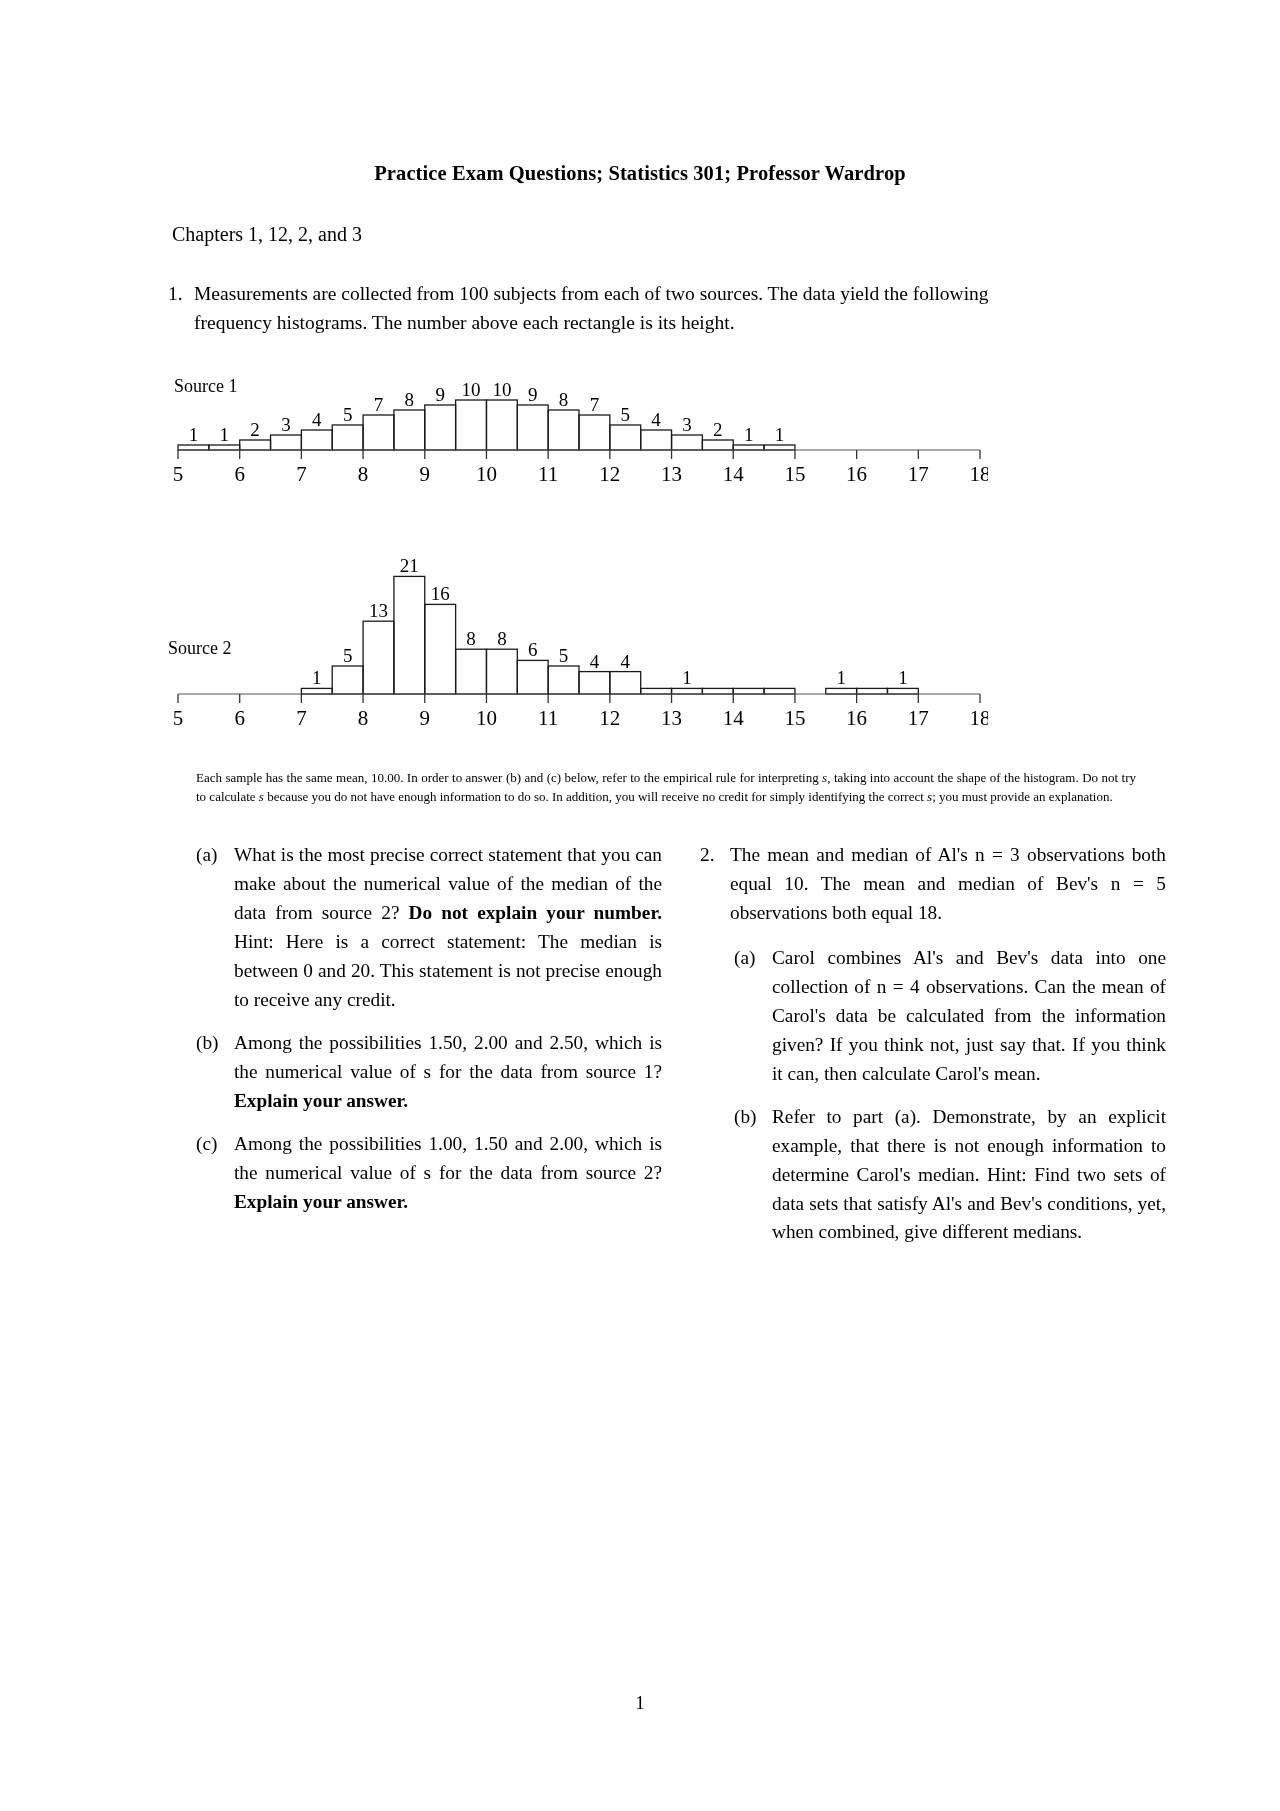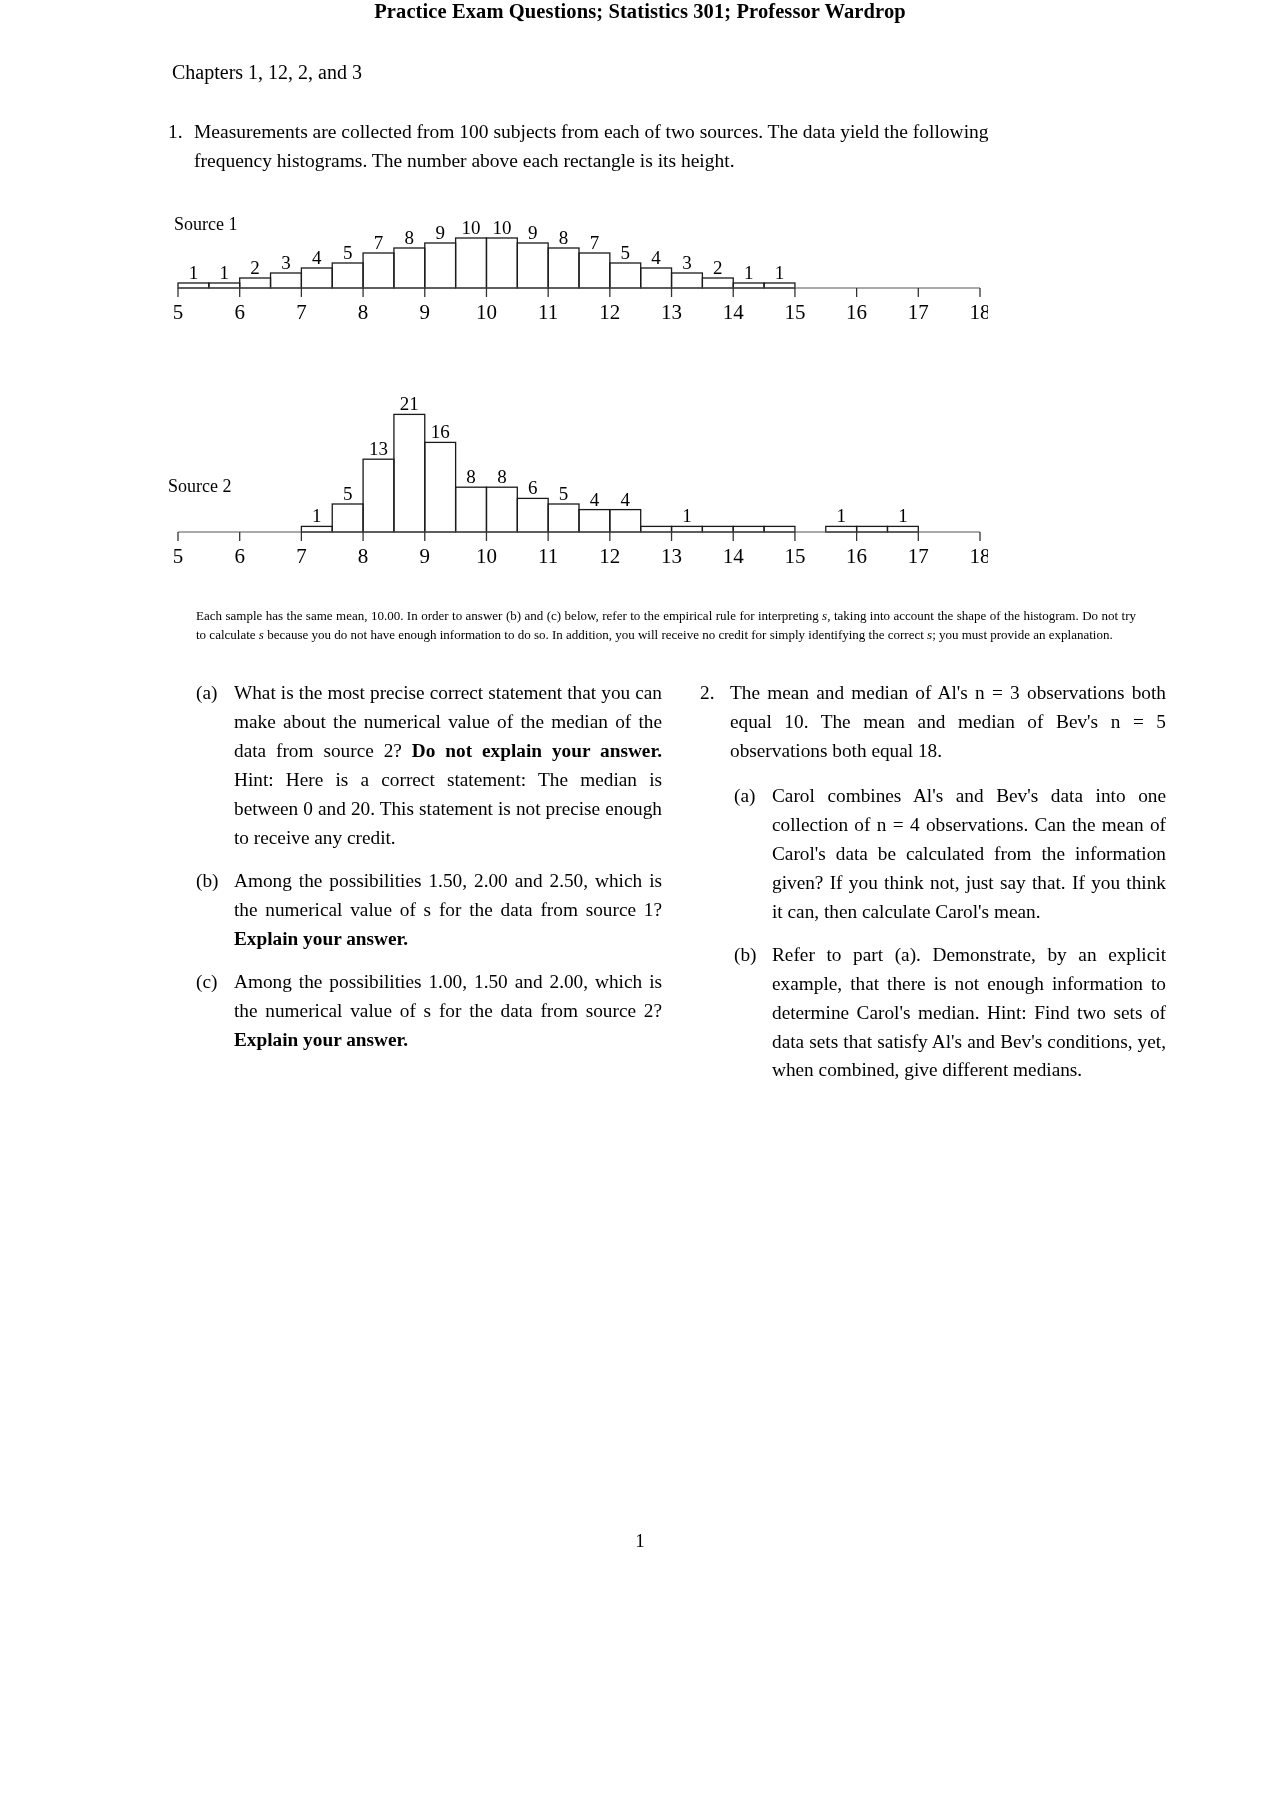--- a/index.html
+++ b/index.html
@@ -10,20 +10,21 @@
     color:#000000;
     position:relative;
     overflow:hidden;
   }
   .page { position:relative; width:1280px; height:1811px; padding:0; box-sizing:border-box; }
 
   .doc-title {
     text-align:center;
     font-weight:bold;
     font-size:20.5px;
+    margin-top:162px;
     letter-spacing:.1px;
   }
   .chapters {
     font-weight:normal;
     font-size:20px;
     margin:38px 0 0 172px;
   }
 
   .q1-wrap { margin:34px 0 0 168px; display:flex; font-size:19.5px; line-height:1.48; }
   .q1-num { width:26px; flex:none; }
@@ -241,21 +242,21 @@
     because you do not have enough information to do so. In addition, you will receive no credit for
     simply identifying the correct <i class="mathit">s</i>; you must provide an explanation.
   </div>
 
   <div class="cols">
 
     <div class="col left">
 
       <div class="item">
         <div class="marker">(a)</div>
-        <div class="txt"><span>What is the most precise correct statement that you can make about the numerical value of the median of the data from source 2? </span><b class="bold">Do not explain your answer.</b><span> Hint: Here is a correct statement: The median is between 0 and 20. This statement is not precise enough to receive any credit.</span></div>
+        <div class="txt"><span>What is the most precise correct statement that you can make about the numerical value of the median of the data from source 2? </span><b class="bold">Do not explain your number.</b><span> Hint: Here is a correct statement: The median is between 0 and 20. This statement is not precise enough to receive any credit.</span></div>
       </div>
 
       <div class="item">
         <div class="marker">(b)</div>
         <div class="txt"><span>Among the possibilities 1.50, 2.00 and 2.50, which is the numerical value of s for the data from source 1? </span><b class="bold">Explain your answer.</b><span></span></div>
       </div>
 
       <div class="item">
         <div class="marker">(c)</div>
         <div class="txt"><span>Among the possibilities 1.00, 1.50 and 2.00, which is the numerical value of s for the data from source 2? </span><b class="bold">Explain your answer.</b><span></span></div>

